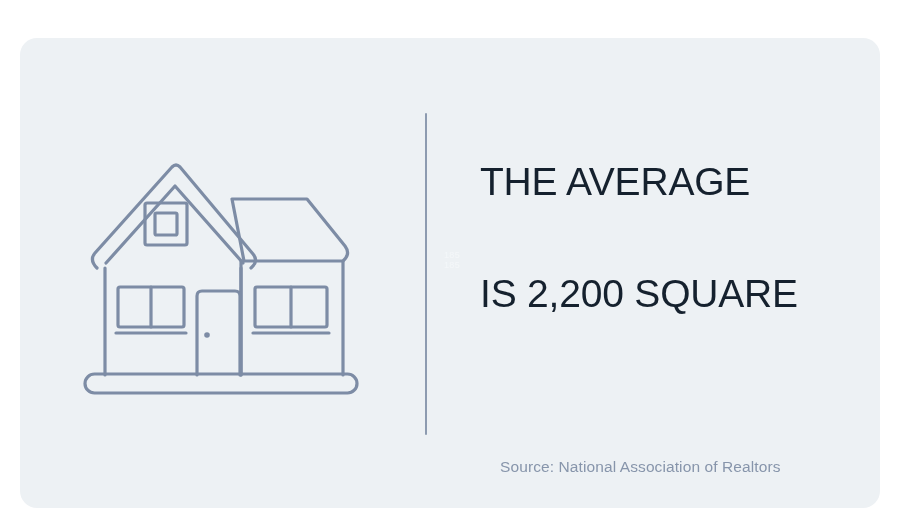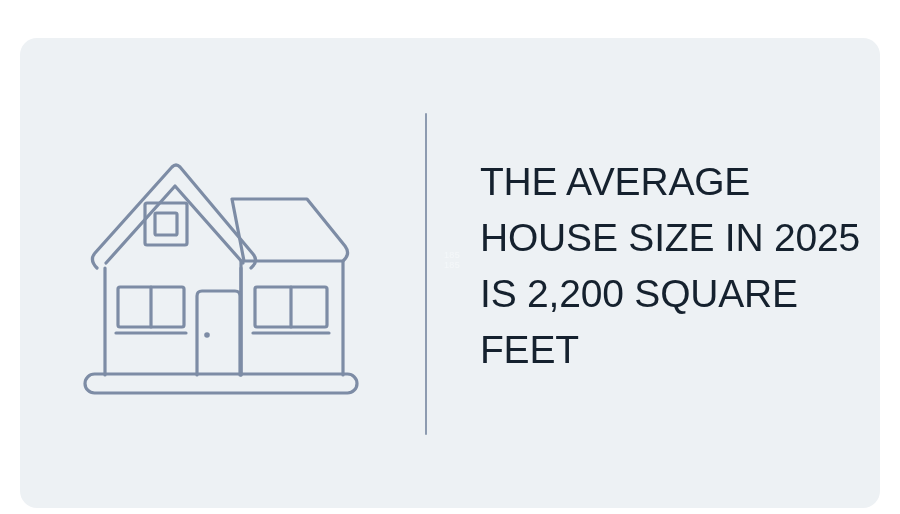--- a/index.html
+++ b/index.html
@@ -139,17 +139,18 @@
 
       <rect x="10" y="224" width="272" height="19" rx="9.5"></rect>
     </svg>
   </div>
 
   <div id="divider"></div>
 
   <div id="watermark"><span>185</span><br><span>185</span></div>
 
   <div id="text-panel">
-    <h1 id="headline"><span>THE AVERAGE</span><br><span>HOUSE SIZE IN 2025</span><br><span>IS </span><span class="em">2,200 SQUARE</span><br><span class="em">FEET</span></h1>
+    <h1 id="headline"><span>THE AVERAGE</span><br><br><span>IS </span><span class="em">2,200 SQUARE</span><br></h1>
 
+    <p id="source-note">Source: National Association of Realtors</p>
   </div>
 
 </div>
 
 </body></html>

